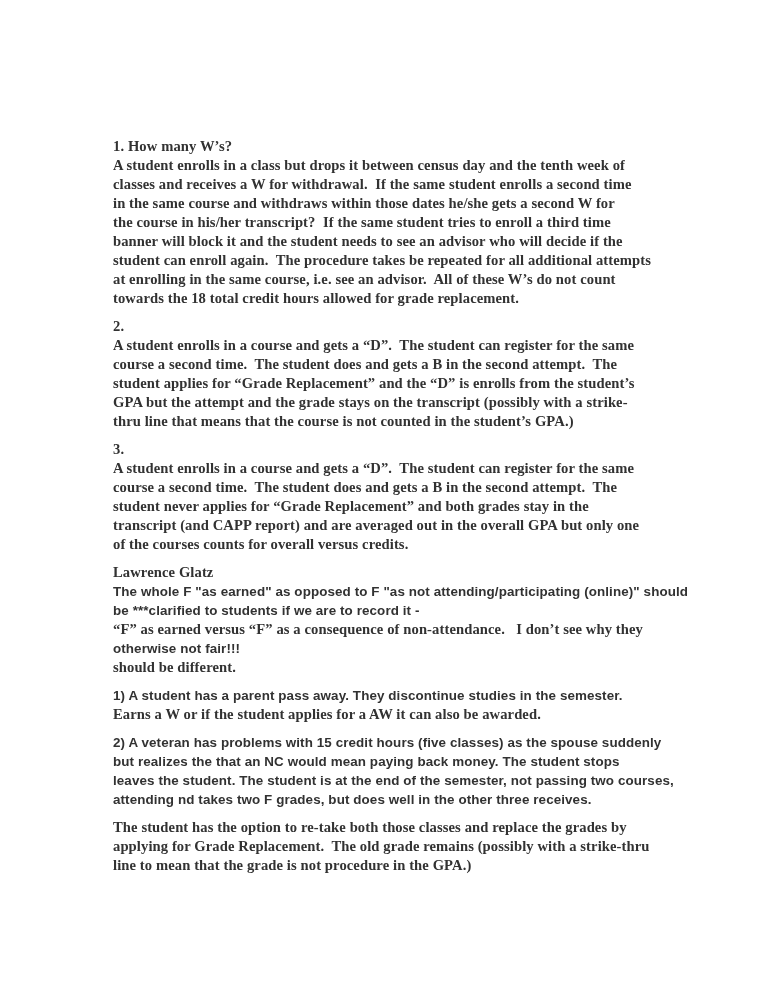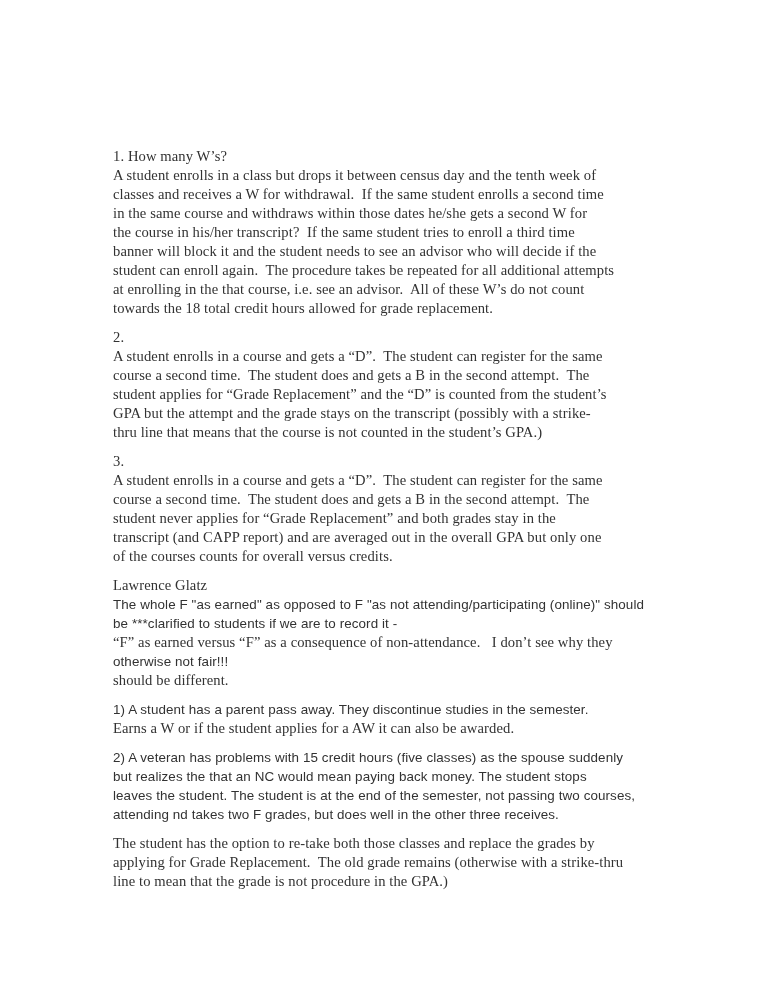--- a/index.html
+++ b/index.html
@@ -13,21 +13,22 @@
     height: 994px;
     background: #ffffff;
     overflow: hidden;
   }
   .doc {
     position: absolute;
     left: 113px;
     top: 137px;
   }
   .para {
-    margin: 10px 0 9px 0;
+    margin: 0 0 9px 0;
+    font-weight: bold;
   }
   .line {
     white-space: pre;
     line-height: 19px;
     color: #323232;
     letter-spacing: 0.1px;
   }
   .line.serif {
     font-family: "Liberation Serif", serif;
     font-size: 14.6px;
@@ -43,28 +44,28 @@
 <div class="page">
   <div class="doc" id="doc">
       <div class="para">
         <div class="line serif">1. How many W’s?</div>
         <div class="line serif">A student enrolls in a class but drops it between census day and the tenth week of</div>
         <div class="line serif">classes and receives a W for withdrawal.  If the same student enrolls a second time</div>
         <div class="line serif">in the same course and withdraws within those dates he/she gets a second W for</div>
         <div class="line serif">the course in his/her transcript?  If the same student tries to enroll a third time</div>
         <div class="line serif">banner will block it and the student needs to see an advisor who will decide if the</div>
         <div class="line serif">student can enroll again.  The procedure takes be repeated for all additional attempts</div>
-        <div class="line serif">at enrolling in the that course, i.e. see an advisor.  All of these W’s do not count</div>
+        <div class="line serif">at enrolling in the same course, i.e. see an advisor.  All of these W’s do not count</div>
         <div class="line serif">towards the 18 total credit hours allowed for grade replacement.</div>
       </div>
       <div class="para">
         <div class="line serif">2.</div>
         <div class="line serif">A student enrolls in a course and gets a “D”.  The student can register for the same</div>
         <div class="line serif">course a second time.  The student does and gets a B in the second attempt.  The</div>
-        <div class="line serif">student applies for “Grade Replacement” and the “D” is counted from the student’s</div>
+        <div class="line serif">student applies for “Grade Replacement” and the “D” is enrolls from the student’s</div>
         <div class="line serif">GPA but the attempt and the grade stays on the transcript (possibly with a strike-</div>
         <div class="line serif">thru line that means that the course is not counted in the student’s GPA.)</div>
       </div>
       <div class="para">
         <div class="line serif">3.</div>
         <div class="line serif">A student enrolls in a course and gets a “D”.  The student can register for the same</div>
         <div class="line serif">course a second time.  The student does and gets a B in the second attempt.  The</div>
         <div class="line serif">student never applies for “Grade Replacement” and both grades stay in the</div>
         <div class="line serif">transcript (and CAPP report) and are averaged out in the overall GPA but only one</div>
         <div class="line serif">of the courses counts for overall versus credits.</div>
@@ -82,17 +83,17 @@
         <div class="line serif">Earns a W or if the student applies for a AW it can also be awarded.</div>
       </div>
       <div class="para">
         <div class="line sans">2) A veteran has problems with 15 credit hours (five classes) as the spouse suddenly</div>
         <div class="line sans">but realizes the that an NC would mean paying back money. The student stops</div>
         <div class="line sans">leaves the student. The student is at the end of the semester, not passing two courses,</div>
         <div class="line sans">attending nd takes two F grades, but does well in the other three receives.</div>
       </div>
       <div class="para">
         <div class="line serif">The student has the option to re-take both those classes and replace the grades by</div>
-        <div class="line serif">applying for Grade Replacement.  The old grade remains (otherwise with a strike-thru</div>
+        <div class="line serif">applying for Grade Replacement.  The old grade remains (possibly with a strike-thru</div>
         <div class="line serif">line to mean that the grade is not procedure in the GPA.)</div>
       </div>
     </div>
 </div>
 
 </body></html>

